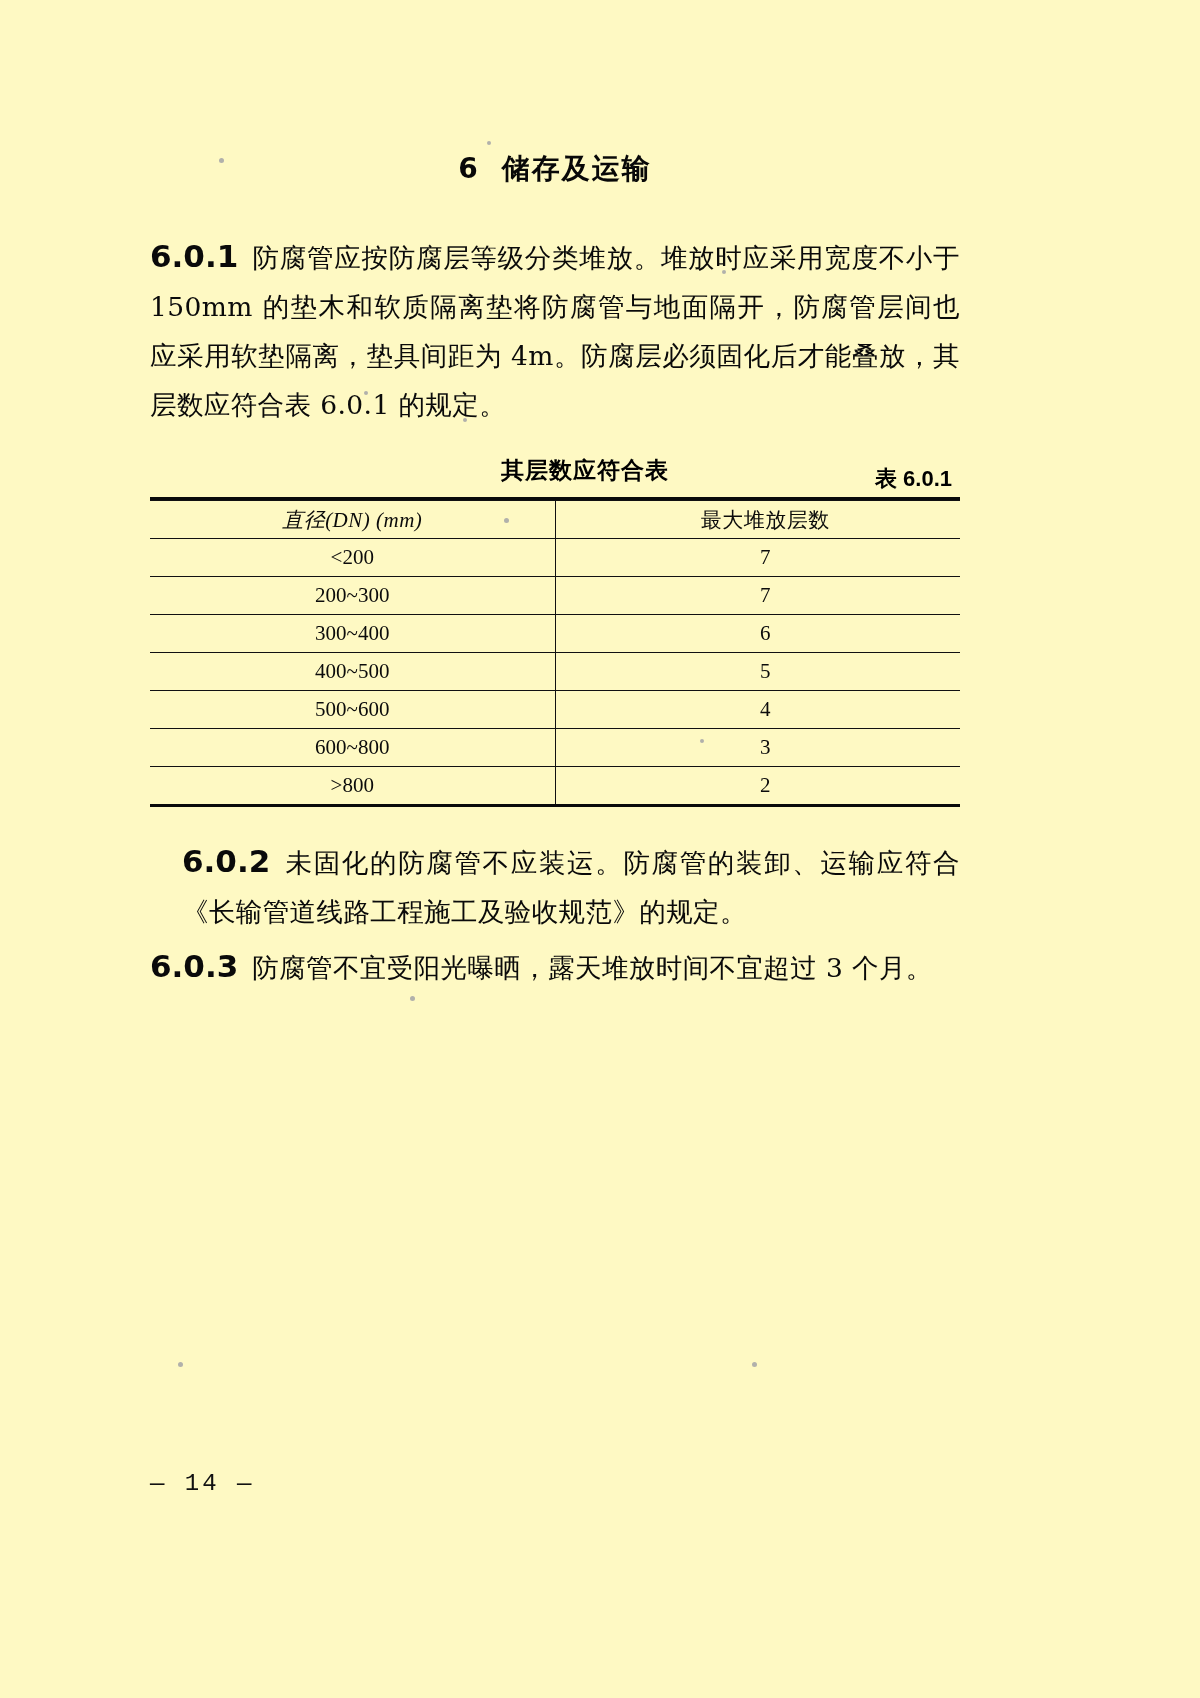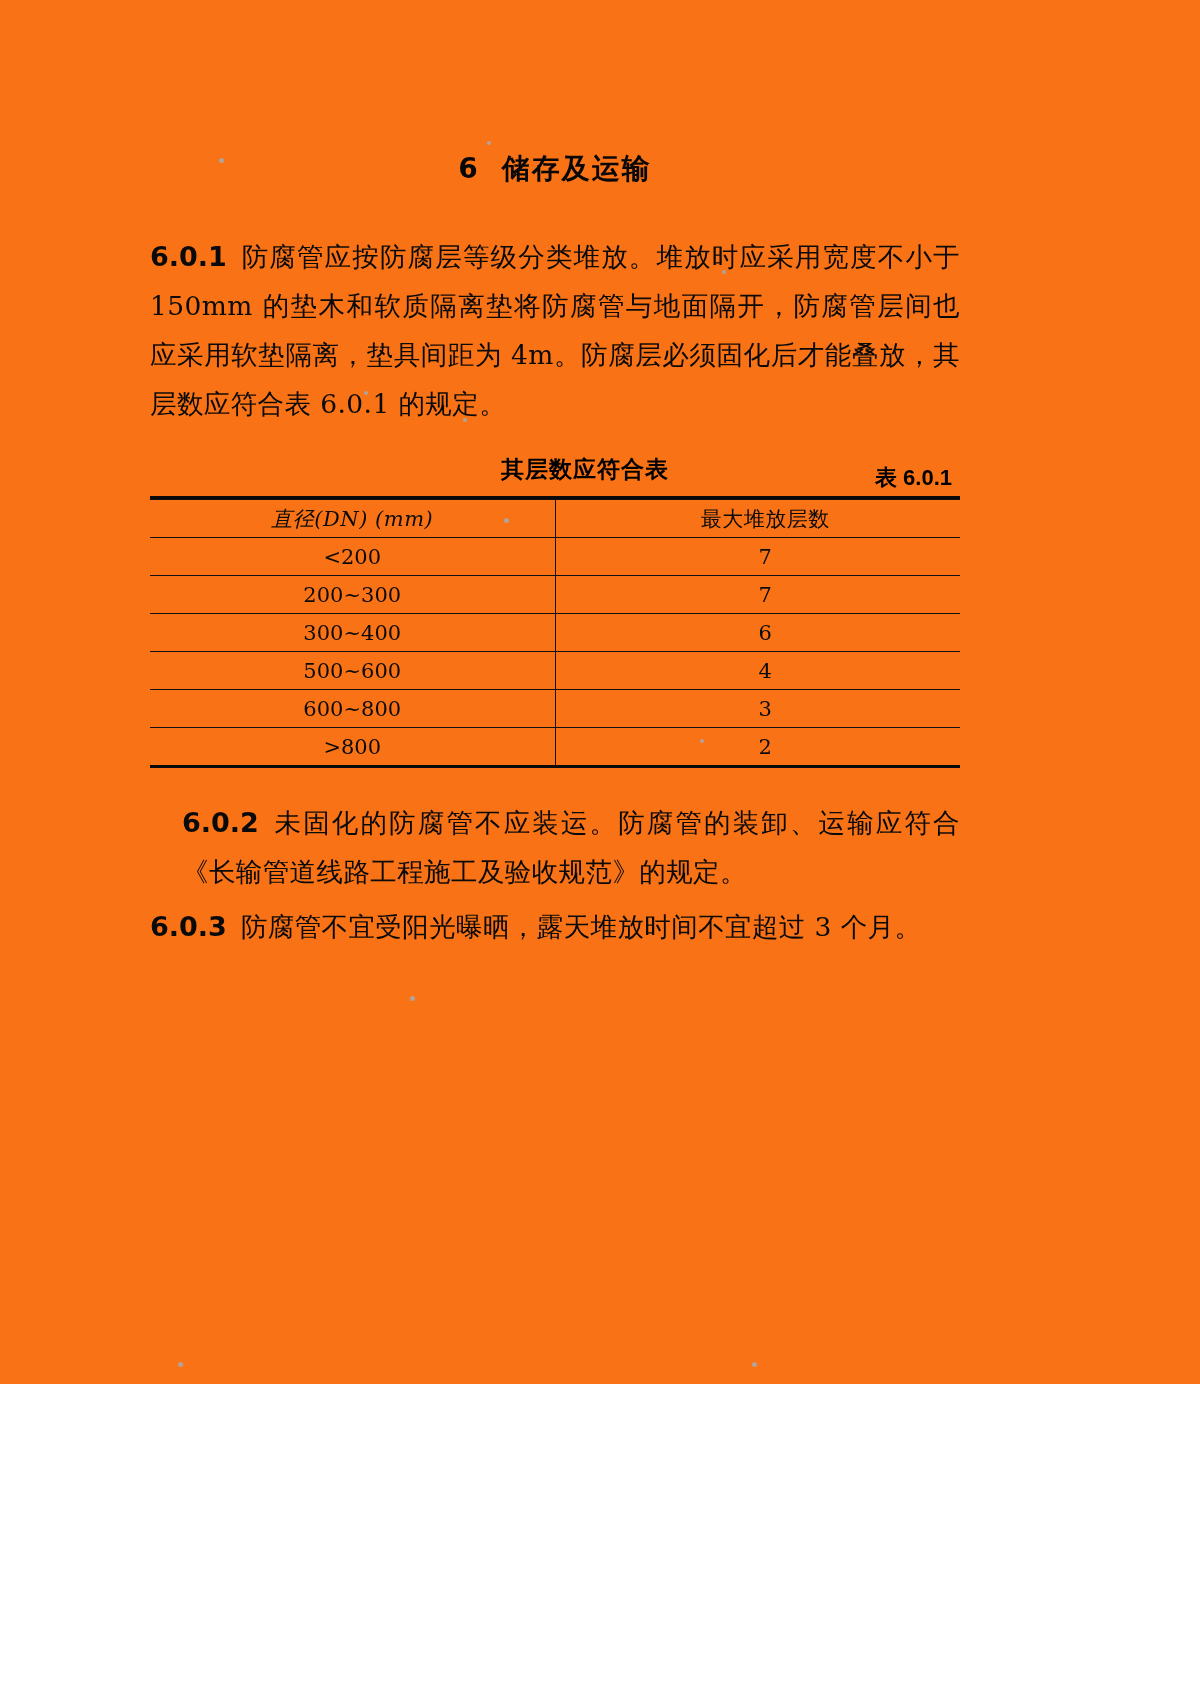--- a/index.html
+++ b/index.html
@@ -7,22 +7,22 @@
     padding: 0;
     background: #ffffff;
   }
   body {
     font-family: "DejaVu Sans", "Liberation Sans", sans-serif;
     color: #000000;
   }
   .page {
     position: relative;
     width: 1200px;
-    height: 1384px;
-    background: #f97316;
+    height: 1698px;
+    background: #fef9c3;
     overflow: hidden;
   }
   .scan {
     position: absolute;
     left: 0; top: 0;
     width: 1200px; height: 1698px;
     
     opacity: 0.9;
     pointer-events: none;
   }
@@ -52,21 +52,21 @@
     line-height: 49px;
     text-align: justify;
     text-justify: inter-character;
     margin: 0 0 6px 0;
     color: #0a0a0a;
     letter-spacing: 0.4px;
   }
   .clause .cl-num {
     font-family: "DejaVu Sans", "Liberation Sans", sans-serif;
     font-weight: bold;
-    font-size: 27px;
+    font-size: 31px;
     letter-spacing: 0px;
     margin-right: 14px;
   }
 
   
   .table-block { margin: 26px 0 12px 0; }
   .table-caption-row {
     position: relative;
     height: 38px;
     margin-bottom: 4px;
@@ -104,20 +104,21 @@
   }
   table.spec-table th,
   table.spec-table td {
     border-bottom: 1.6px solid #111;
     text-align: center;
     font-weight: normal;
     font-size: 21px;
     height: 37px;
     padding: 0;
     color: #0b0b0b;
+    font-family: Liberation Serif, serif;
   }
   table.spec-table th.col-a,
   table.spec-table td.col-a {
     width: 50%;
     border-right: 1.8px solid #111;
   }
   table.spec-table th {
     font-size: 21px;
     letter-spacing: 0.5px;
   }
@@ -196,20 +197,24 @@
           </tr>
           <tr>
             <td class="col-a">200~300</td>
             <td class="col-b">7</td>
           </tr>
           <tr>
             <td class="col-a">300~400</td>
             <td class="col-b">6</td>
           </tr>
           <tr>
+            <td class="col-a">400~500</td>
+            <td class="col-b">5</td>
+          </tr>
+          <tr>
             <td class="col-a">500~600</td>
             <td class="col-b">4</td>
           </tr>
           <tr>
             <td class="col-a">600~800</td>
             <td class="col-b">3</td>
           </tr>
           <tr class="last-row">
             <td class="col-a">&gt;800</td>
             <td class="col-b">2</td>

